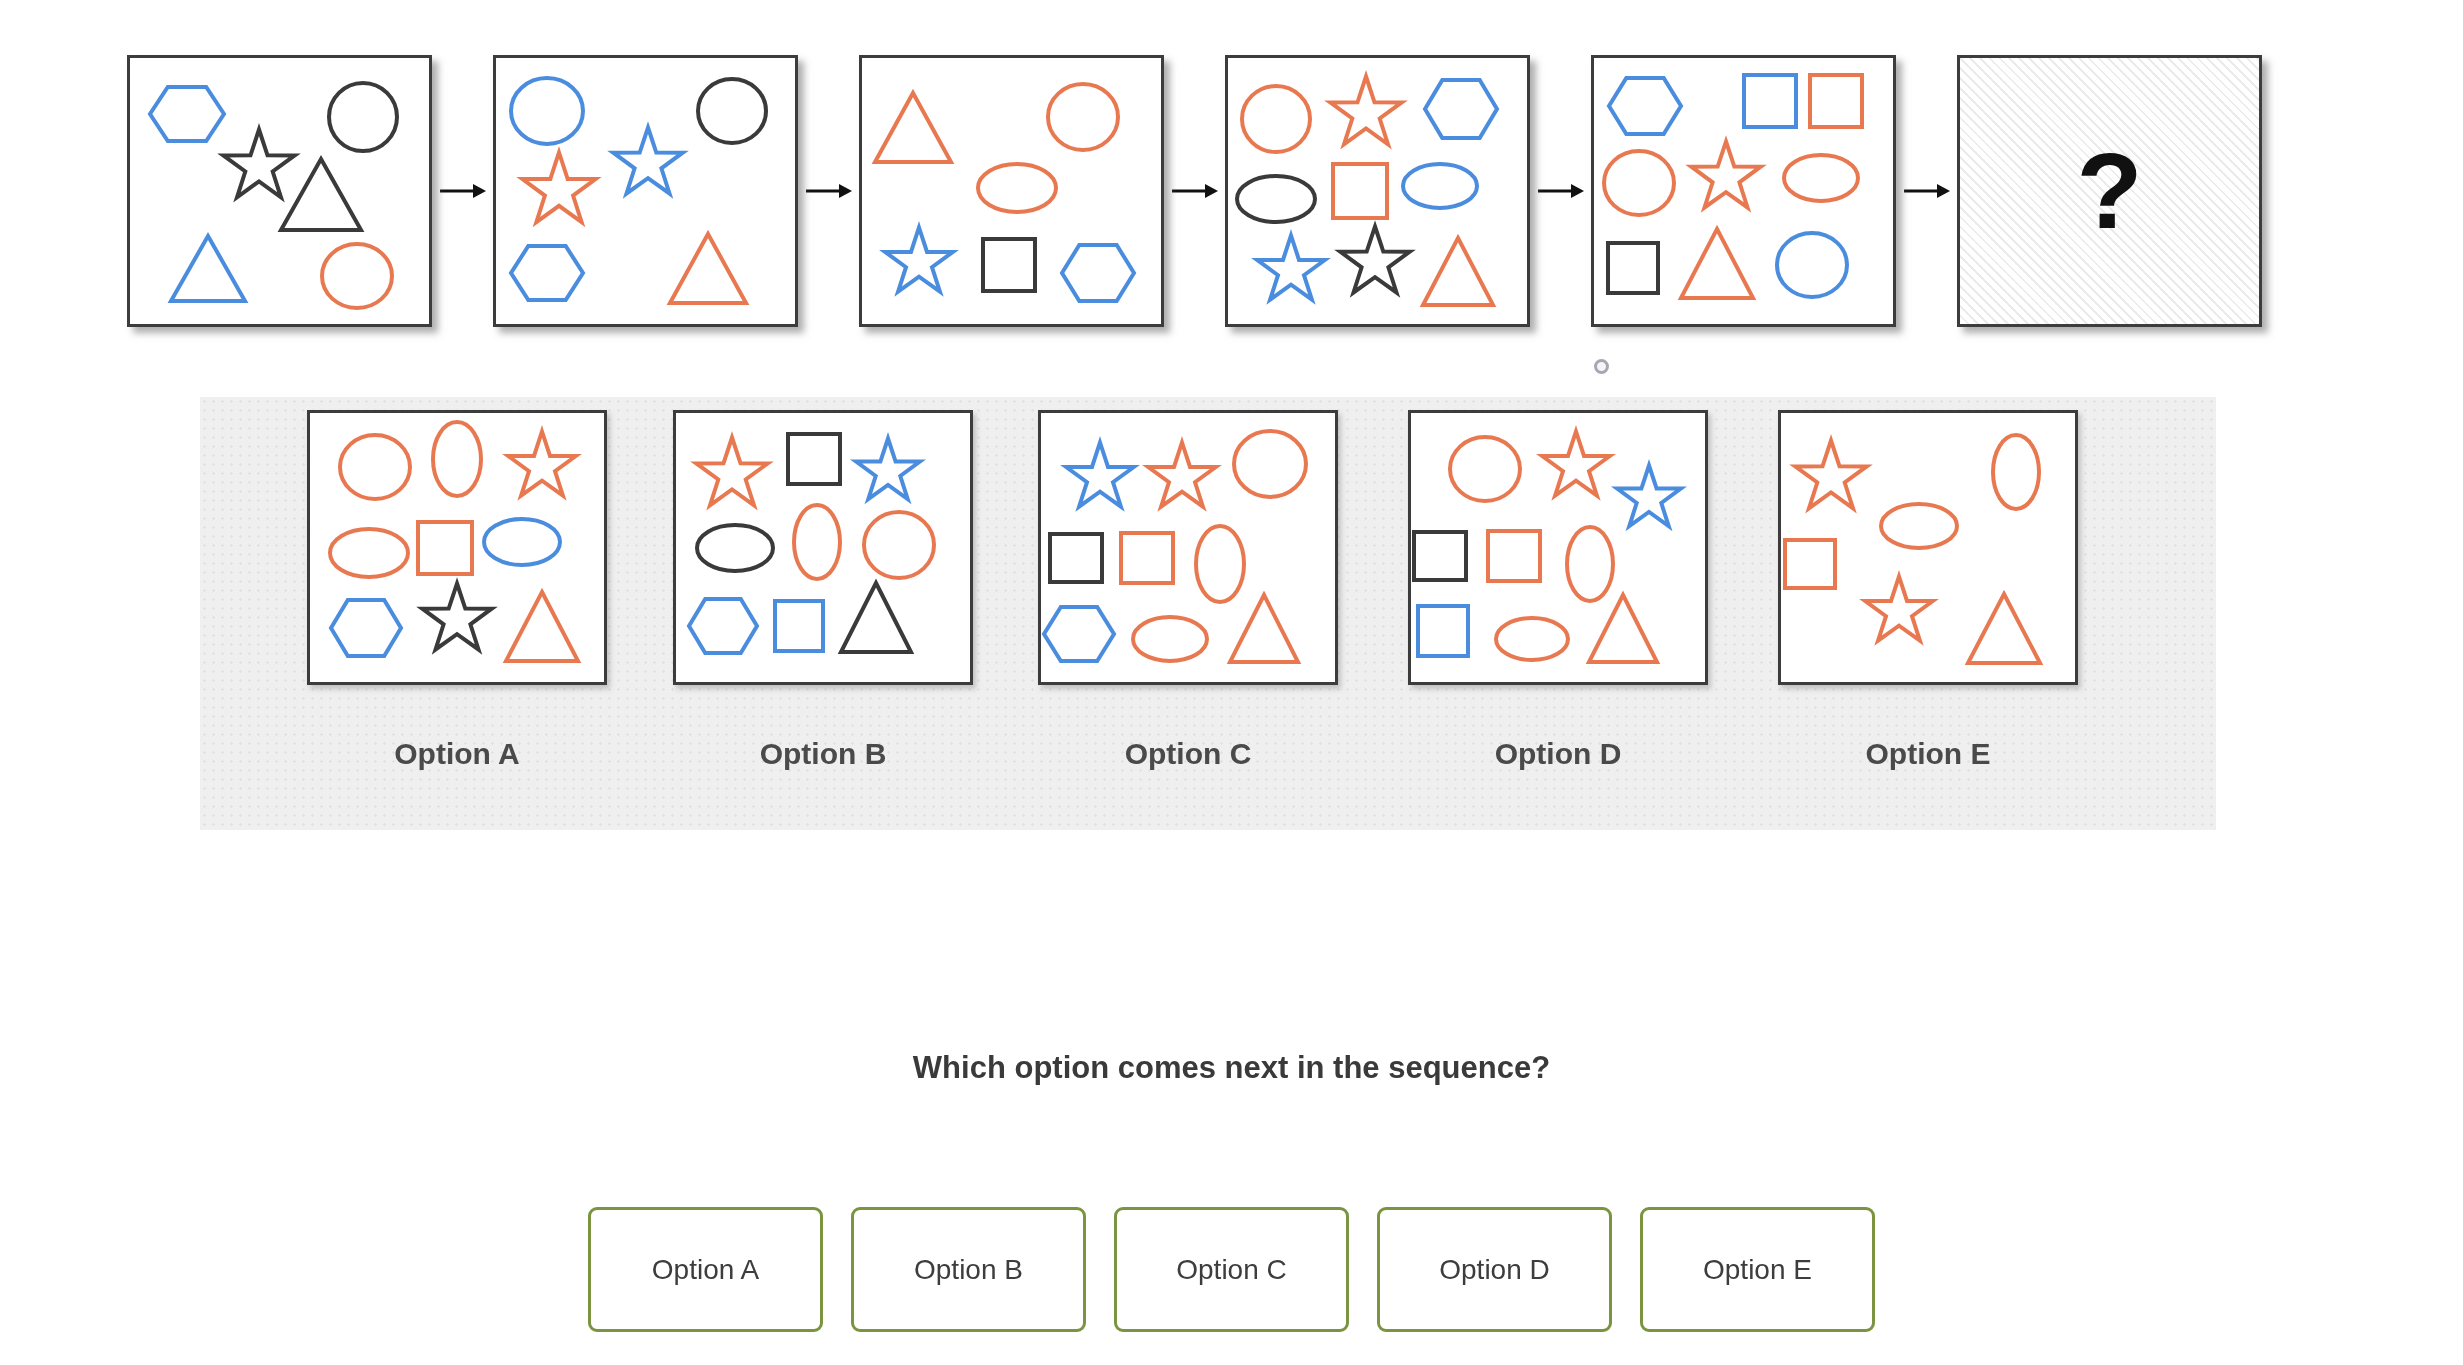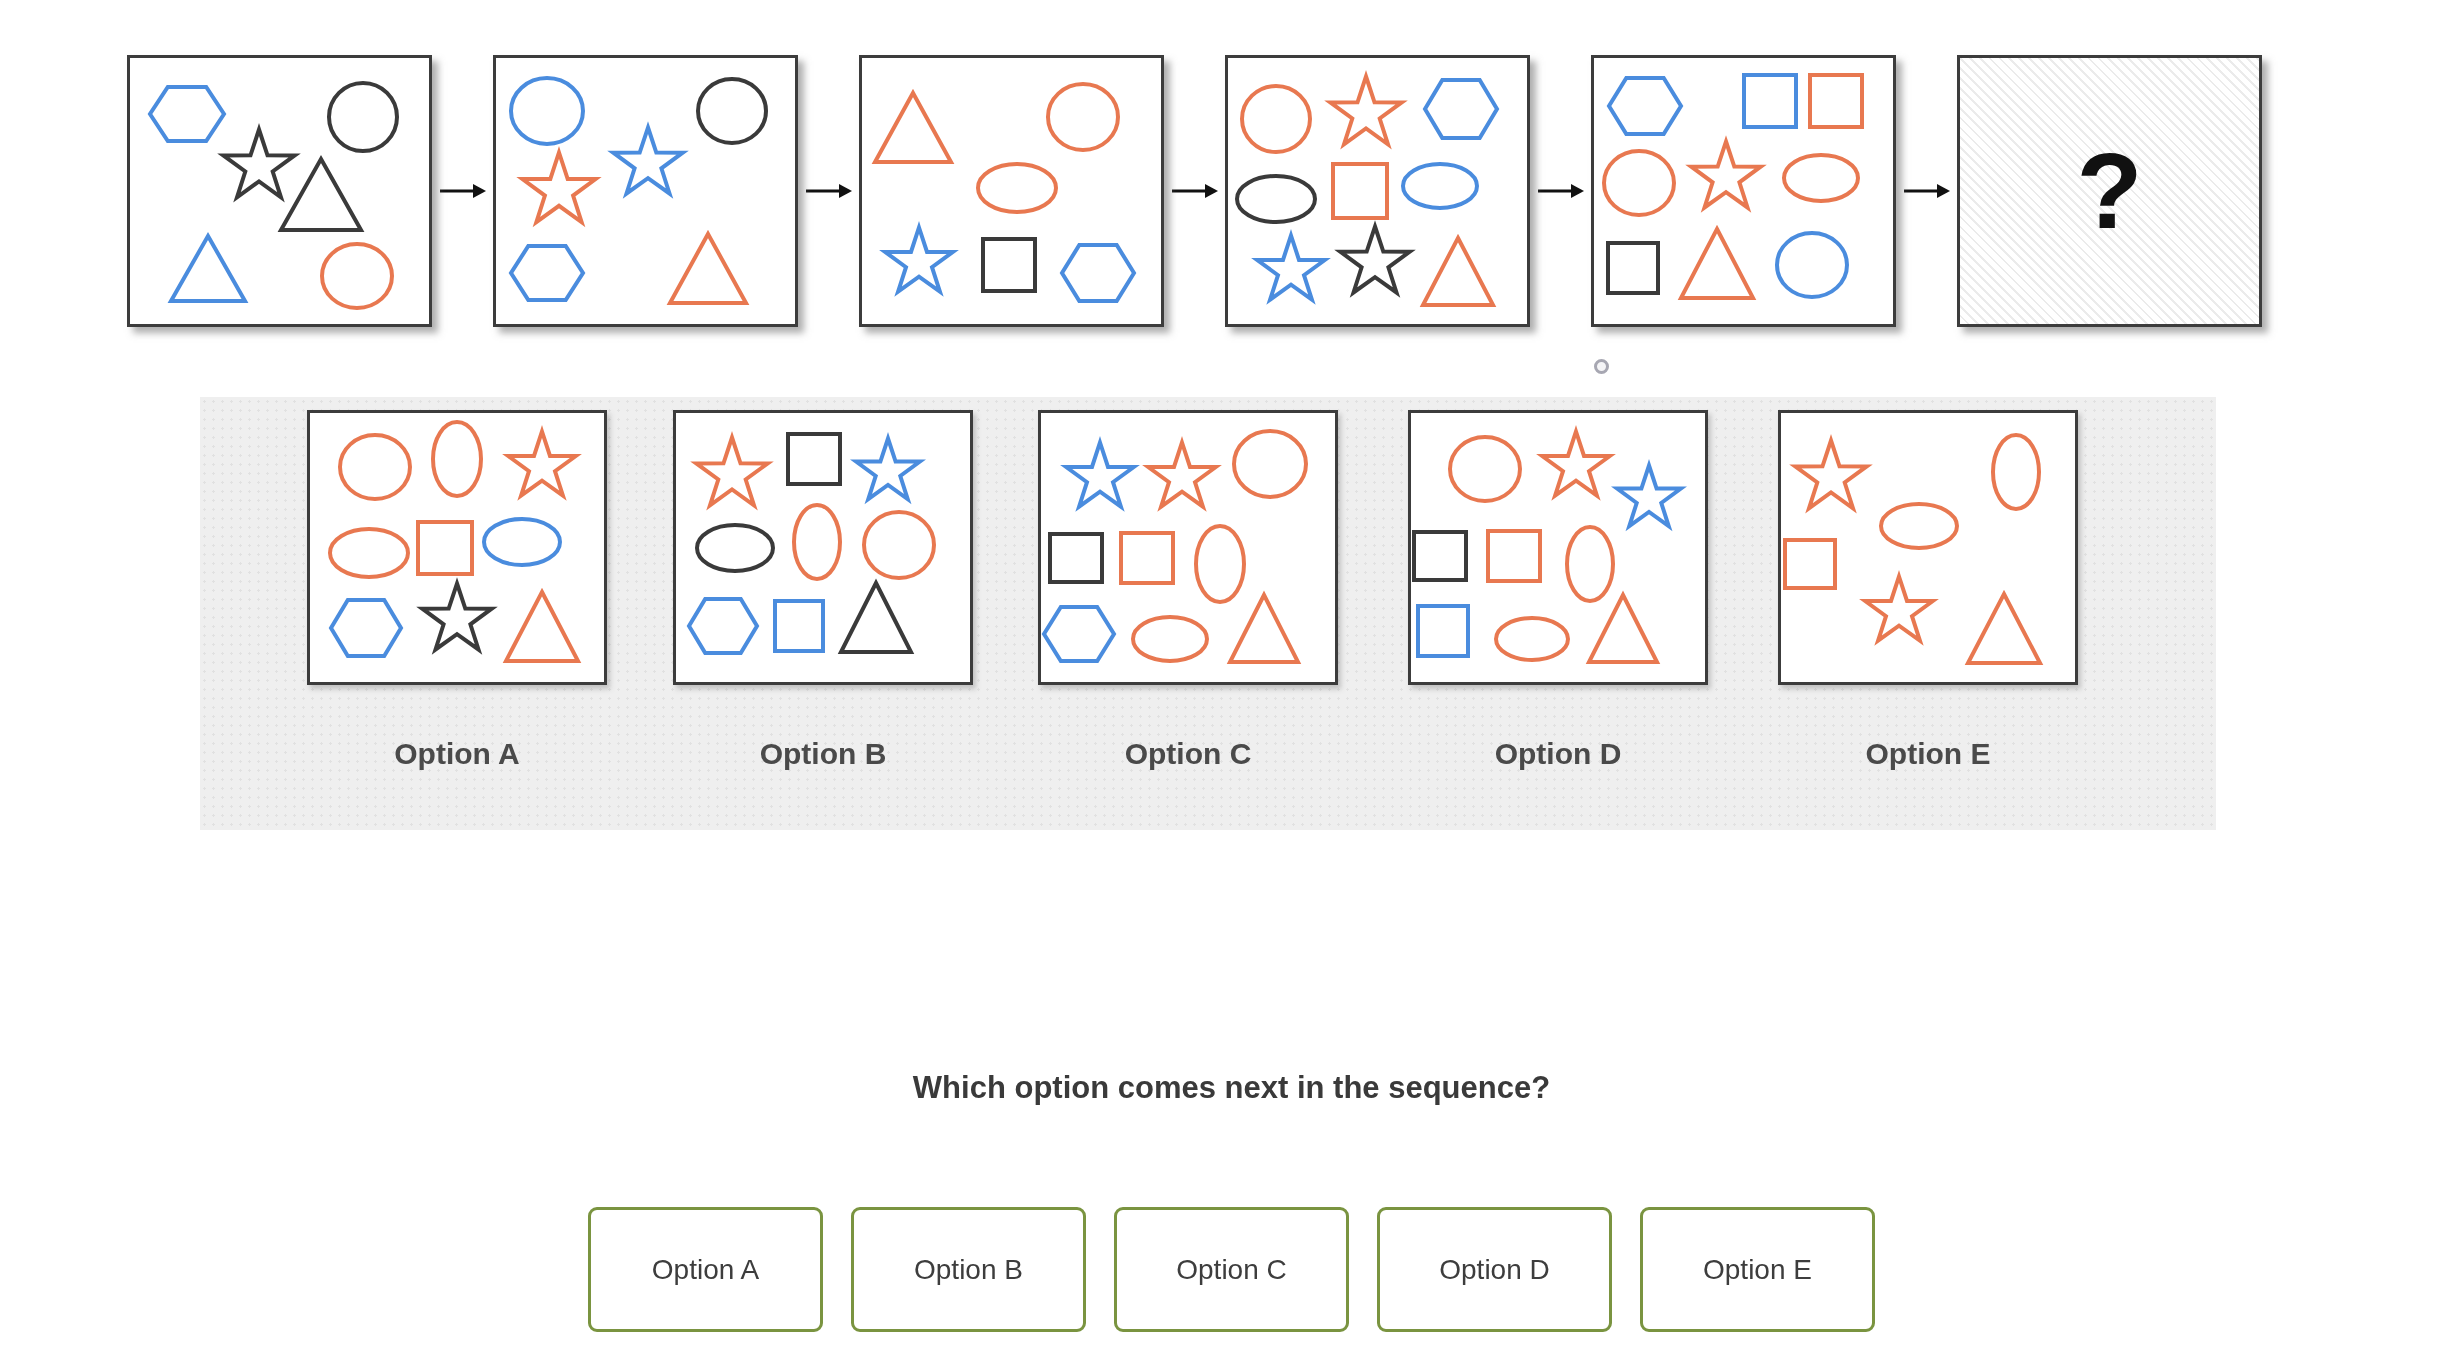--- a/index.html
+++ b/index.html
@@ -38,21 +38,21 @@
   .option-card{
     width:294px;height:269px;background:#ffffff;border:3px solid #3c3c3c;
     position:relative;box-shadow:3px 4px 5px rgba(140,140,140,.45);
   }
   .option-label{
     margin-top:52px;text-align:center;font-weight:bold;font-size:30px;color:#4a4a4a;
   }
   
   .question{
     position:absolute;top:1050px;left:0;width:100%;text-align:center;
-    font-size:31px;font-weight:bold;color:#3a3a3a;margin-top:20px;
+    font-size:31px;font-weight:bold;color:#3a3a3a;
   }
   .buttons-row{
     position:absolute;top:1207px;left:0;width:100%;
     display:flex;justify-content:center;gap:28px;
   }
   .answer-btn{
     width:235px;height:125px;background:#ffffff;border:3px solid #7a9440;border-radius:9px;
     font-size:28px;color:#3d3d3d;display:flex;align-items:center;justify-content:center;
     font-family:"Liberation Sans","DejaVu Sans",sans-serif;cursor:pointer;box-sizing:border-box;
   }

